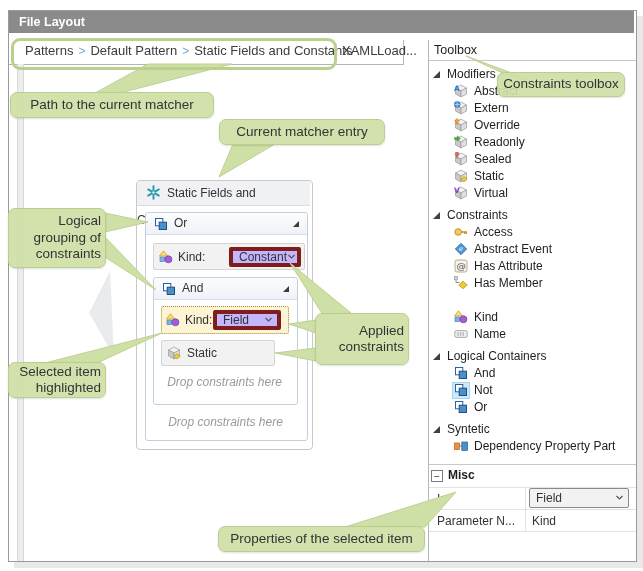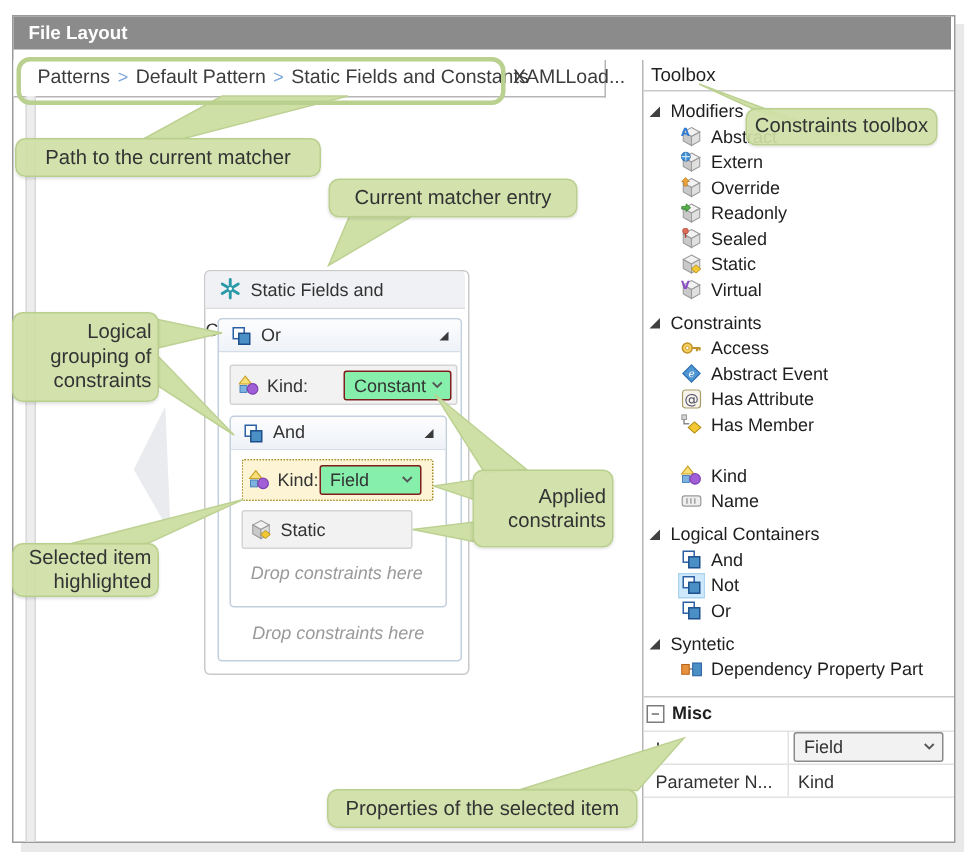--- a/index.html
+++ b/index.html
@@ -24,22 +24,22 @@
   .panel{background:#fff;border:1px solid #c9c9c9;border-radius:4px;z-index:2;}
   #mpanel{left:136px;top:180px;width:175px;height:268px;}
   #mheader{left:137px;top:181px;width:173px;height:24px;background:#f0f1f4;border-bottom:1px solid #dcdcdc;
            border-radius:3px 3px 0 0;font-size:12px;line-height:24px;z-index:3;}
   .grpbox{border:1px solid #c3cfdd;border-radius:3px;background:#fff;z-index:3;}
   .grphead{position:absolute;left:0;top:0;right:0;height:21px;background:linear-gradient(#fdfdfe,#eef2f7);
            border-bottom:1px solid #d5dde8;border-radius:3px 3px 0 0;font-size:12px;line-height:21px;}
   .rowbox{position:absolute;font-size:12px;display:flex;align-items:center;z-index:4;}
   .graybox{background:#f2f2f2;border:1px solid #d4d4d4;border-radius:2px;}
   .hlbox{background:#fcf4d5;border:1px dotted #a08c28;border-radius:2px;}
-  .combo{display:inline-flex;align-items:center;justify-content:space-between;background:#86efac;
-         border:1px solid #7f1d1d;border-radius:2px;height:20px;font-size:12px;padding:0 4px 0 6px;box-sizing:border-box;}
+  .combo{display:inline-flex;align-items:center;justify-content:space-between;background:#c4b5fd;
+         border:4px solid #7f1d1d;border-radius:2px;height:20px;font-size:12px;padding:0 4px 0 6px;box-sizing:border-box;}
   .drop{position:absolute;font-size:12px;font-style:italic;color:#9a9a9a;text-align:center;z-index:3;}
   .tri-se{width:0;height:0;border-left:7px solid transparent;border-bottom:7px solid #404040;}
   .tri-sm{width:0;height:0;border-left:6px solid transparent;border-bottom:6px solid #3a3a3a;}
   
   #tbxborder{left:428px;top:40px;width:1px;height:521px;background:#b5b5b5;z-index:2;}
   #tbxtitle{left:434px;top:43px;font-size:12.5px;font-weight:normal;color:#1e1e1e;z-index:2;}
   .hline{background:#c9c9c9;height:1px;z-index:2;}
   .tsec{left:433px;height:16px;display:flex;align-items:center;gap:7px;font-size:12px;color:#1e1e1e;z-index:2;}
   .trow{left:453px;height:16px;display:flex;align-items:center;gap:5px;font-size:12px;color:#1e1e1e;z-index:2;}
   .ticon{width:16px;height:15px;display:inline-flex;align-items:center;justify-content:center;flex:0 0 16px;}

